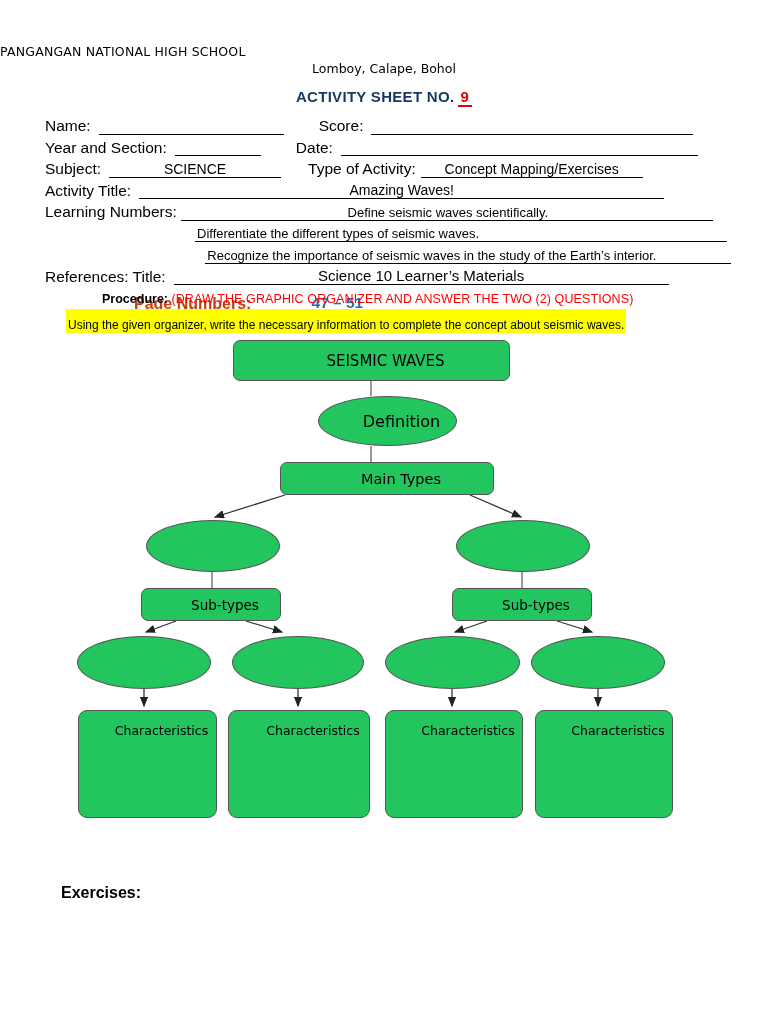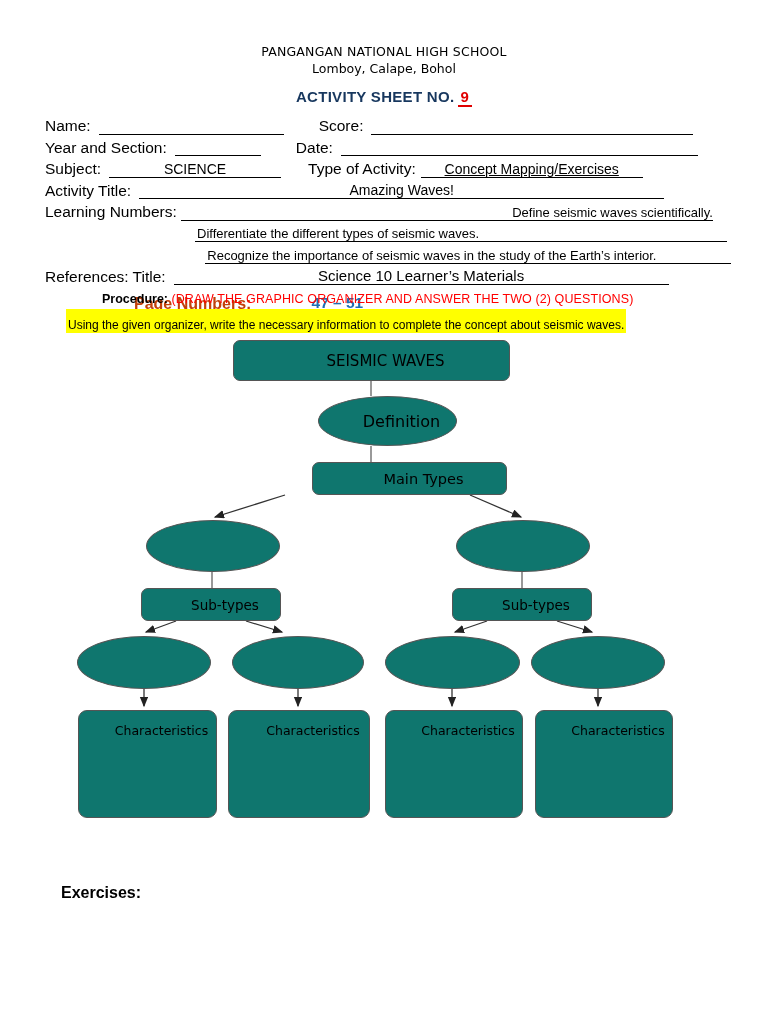--- a/index.html
+++ b/index.html
@@ -21,21 +21,21 @@
     height: 1024px;
     background: #ffffff;
   }
 
   
   .school-name {
     position: absolute;
     top: 44px;
     left: 0;
     width: 768px;
-    text-align: center;
+    text-align: left;
     font-size: 12.5px;
     letter-spacing: 0.2px;
     font-family: "DejaVu Sans", sans-serif;
   }
   .school-addr {
     position: absolute;
     top: 61px;
     left: 0;
     width: 768px;
     text-align: center;
@@ -90,23 +90,23 @@
     overflow: hidden;
   }
   .gap { display: inline-block; }
 
   
   .f-name    { width: 185px; margin-left: 8px; }
   .f-score   { width: 322px; margin-left: 8px; }
   .f-yrsec   { width: 86px;  margin-left: 8px; }
   .f-date    { width: 357px; margin-left: 8px; }
   .f-subject { width: 172px; margin-left: 8px; }
-  .f-type    { width: 222px; margin-left: 5px; text-decoration: underline; }
+  .f-type    { width: 222px; margin-left: 5px; }
   .f-title   { width: 525px; margin-left: 8px; }
-  .f-lt1 { width: 530px; margin-left: 4px; font-size: 13px; text-align: right; padding-left: 2px;}
+  .f-lt1 { width: 530px; margin-left: 4px; font-size: 13px; text-align: center; padding-left: 2px;}
   .f-lt2 { width: 530px; margin-left: 4px; font-size: 13px; text-align: left; padding-left: 2px; margin-top: 40px;}
   .f-lt3 { width: 530px; margin-left: 16px; font-size: 13px; text-align: left; padding-left: 2px;}
   .lt-indent { width: 146px; display: inline-block; }
 
   .f-ref { width: 495px; margin-left: 8px; font-size: 15px; }
 
   .pagenum-row {
     display: flex;
     align-items: flex-end;
     height: 25px;
@@ -164,21 +164,21 @@
     top: 0;
     left: 0;
     width: 768px;
     height: 1024px;
     pointer-events: none;
   }
   .node {
     position: absolute;
     box-sizing: border-box;
     border: 1.2px solid #555;
-    background: #0f766e;
+    background: #22c55e;
     font-family: "DejaVu Sans", sans-serif;
     color: #000;
     display: flex;
     justify-content: center;
     padding-left: 28px;
   }
   .node.rect {
     border-radius: 7px;
     align-items: center;
   }
@@ -186,21 +186,21 @@
     border-radius: 9px;
     align-items: flex-start;
   }
   .node.ellipse {
     border-radius: 50%;
     align-items: center;
   }
 
   #n-seismic  { left: 233px; top: 340px; width: 277px; height: 41px; font-size: 15px; }
   #n-def      { left: 318px; top: 396px; width: 139px; height: 50px; font-size: 16px; }
-  #n-main     { left: 280px; top: 462px; width: 195px; height: 33px; font-size: 14.5px; margin-left: 32px; }
+  #n-main     { left: 280px; top: 462px; width: 214px; height: 33px; font-size: 14.5px; }
 
   #e-left     { left: 146px; top: 520px; width: 134px; height: 52px; }
   #e-right    { left: 456px; top: 520px; width: 134px; height: 52px; }
   #n-sub-l    { left: 141px; top: 588px; width: 140px; height: 33px; font-size: 13.5px; }
   #n-sub-r    { left: 452px; top: 588px; width: 140px; height: 33px; font-size: 13.5px; }
 
   #e-b1 { left: 77px;  top: 636px; width: 134px; height: 53px; }
   #e-b2 { left: 232px; top: 636px; width: 132px; height: 53px; }
   #e-b3 { left: 385px; top: 636px; width: 135px; height: 53px; }
   #e-b4 { left: 531px; top: 636px; width: 134px; height: 53px; }

